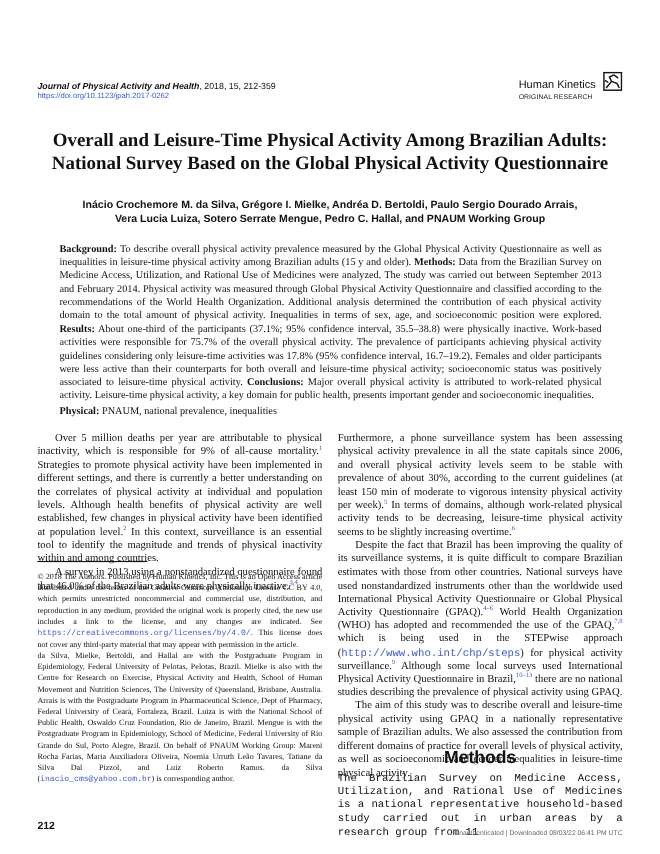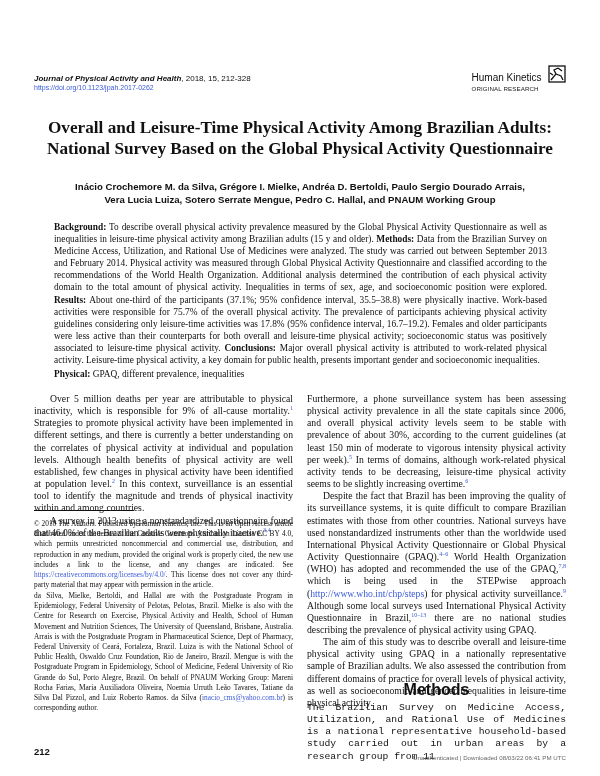--- a/index.html
+++ b/index.html
@@ -15,54 +15,54 @@
   .authors { position:absolute; left:30px; width:540px; top:180px; text-align:center; font-family:"Liberation Sans",sans-serif; font-weight:bold; font-size:9.6px; line-height:13px; }
   .abstract { position:absolute; left:54px; width:493px; top:221px; font-family:"Liberation Serif",serif; font-size:9.35px; line-height:12.1px; text-align:justify; }
   .abstract b { font-weight:bold; }
   .keywords { position:absolute; left:54px; top:369px; font-family:"Liberation Serif",serif; font-size:9.35px; }
   .col { position:absolute; font-family:"Liberation Serif",serif; font-size:9.7px; line-height:12.15px; text-align:justify; }
   .col-left { left:34px; width:259px; top:393px; }
   .col-right { left:307px; width:259px; top:393px; }
   .col p { margin:0; text-indent:16px; }
   .col p.noindent { text-indent:0; }
   sup { font-size:6px; color:#3b5bd6; vertical-align:super; line-height:0; }
-  .link { color:#3b5bd6; }
+  .link { color:#3b5bd6;font-family:Liberation Mono, monospace; }
   .rule { position:absolute; left:34px; top:510px; width:100px; border-top:1px solid #111; }
   .foot { position:absolute; left:34px; width:259px; font-family:"Liberation Serif",serif; font-size:7.35px; line-height:10.2px; text-align:justify; }
   .foot1 { top:519px; }
   .foot2 { top:591px; }
   .pageno { position:absolute; left:34px; top:746px; font-family:"Liberation Sans",sans-serif; font-weight:bold; font-size:9.5px;text-align:right; }
   .methods-head { position:absolute; left:307px; width:259px; top:681px; text-align:center; font-family:Liberation Sans, sans-serif; font-weight:bold; font-size:16px; }
   .methods-body { position:absolute; left:307px; width:259px; top:702px; font-family:Liberation Mono, monospace; font-size:9.7px; line-height:12.15px; text-align:justify; }
   .dl { position:absolute; right:34px; top:754px; font-family:"Liberation Sans",sans-serif; font-size:6.2px; color:#666; }
 </style>
 </head>
 <body>
 
-<div class="hdr-journal"><i>Journal of Physical Activity and Health</i><span>, 2018, 15, 212-328</span></div>
+<div class="hdr-journal"><i>Journal of Physical Activity and Health</i><span>, 2018, 15, 212-359</span></div>
 <div class="hdr-doi">https://doi.org/10.1123/jpah.2017-0262</div>
 
 <div class="hk">
   <span class="hk-name">Human Kinetics</span>
   <svg class="hk-logo" viewBox="0 0 18 18">
     <rect x="1" y="1" width="16" height="16" fill="none" stroke="#111" stroke-width="1.3"></rect>
     <path d="M3 15 L8 9 L6 5 L10 3 M8 9 L13 11 L15 15 M10 3 L14 6 M5 10 L2 8" fill="none" stroke="#111" stroke-width="1.3"></path>
   </svg>
   <div class="hk-sub">ORIGINAL RESEARCH</div>
 </div>
 
 <div class="title">Overall and Leisure-Time Physical Activity Among Brazilian Adults: National Survey Based on the Global Physical Activity Questionnaire</div>
 <div class="authors">
   <div>Inácio Crochemore M. da Silva, Grégore I. Mielke, Andréa D. Bertoldi, Paulo Sergio Dourado Arrais,</div>
   <div>Vera Lucia Luiza, Sotero Serrate Mengue, Pedro C. Hallal, and PNAUM Working Group</div>
 </div>
 
 <div class="abstract"><b>Background:</b><span> To describe overall physical activity prevalence measured by the Global Physical Activity Questionnaire as well as inequalities in leisure-time physical activity among Brazilian adults (15 y and older). </span><b>Methods:</b><span> Data from the Brazilian Survey on Medicine Access, Utilization, and Rational Use of Medicines were analyzed. The study was carried out between September 2013 and February 2014. Physical activity was measured through Global Physical Activity Questionnaire and classified according to the recommendations of the World Health Organization. Additional analysis determined the contribution of each physical activity domain to the total amount of physical activity. Inequalities in terms of sex, age, and socioeconomic position were explored. </span><b>Results:</b><span> About one-third of the participants (37.1%; 95% confidence interval, 35.5–38.8) were physically inactive. Work-based activities were responsible for 75.7% of the overall physical activity. The prevalence of participants achieving physical activity guidelines considering only leisure-time activities was 17.8% (95% confidence interval, 16.7–19.2). Females and older participants were less active than their counterparts for both overall and leisure-time physical activity; socioeconomic status was positively associated to leisure-time physical activity. </span><b>Conclusions:</b><span> Major overall physical activity is attributed to work-related physical activity. Leisure-time physical activity, a key domain for public health, presents important gender and socioeconomic inequalities.</span></div>
 
-<div class="keywords"><b>Physical:</b><span> GPAQ, different prevalence, inequalities</span></div>
+<div class="keywords"><b>Physical:</b><span> PNAUM, national prevalence, inequalities</span></div>
 
 <div class="col col-left">
   <p><span>Over 5 million deaths per year are attributable to physical inactivity, which is responsible for 9% of all-cause mortality.</span><sup>1</sup><span> Strategies to promote physical activity have been implemented in different settings, and there is currently a better understanding on the correlates of physical activity at individual and population levels. Although health benefits of physical activity are well established, few changes in physical activity have been identified at population level.</span><sup>2</sup><span> In this context, surveillance is an essential tool to identify the magnitude and trends of physical inactivity within and among countries.</span></p>
   <p><span>A survey in 2013 using a nonstandardized questionnaire found that 46.0% of the Brazilian adults were physically inactive.</span><sup>3,4</sup></p>
 </div>
 
 <div class="rule"></div>
 
 <div class="foot foot1"><span>© 2018 The Authors. Published by Human Kinetics, Inc. This is an Open Access article distributed under the terms of the Creative Commons Attribution License CC BY 4.0, which permits unrestricted noncommercial and commercial use, distribution, and reproduction in any medium, provided the original work is properly cited, the new use includes a link to the license, and any changes are indicated. See </span><span class="link">https://creativecommons.org/licenses/by/4.0/</span><span>. This license does not cover any third-party material that may appear with permission in the article.</span></div>
 

